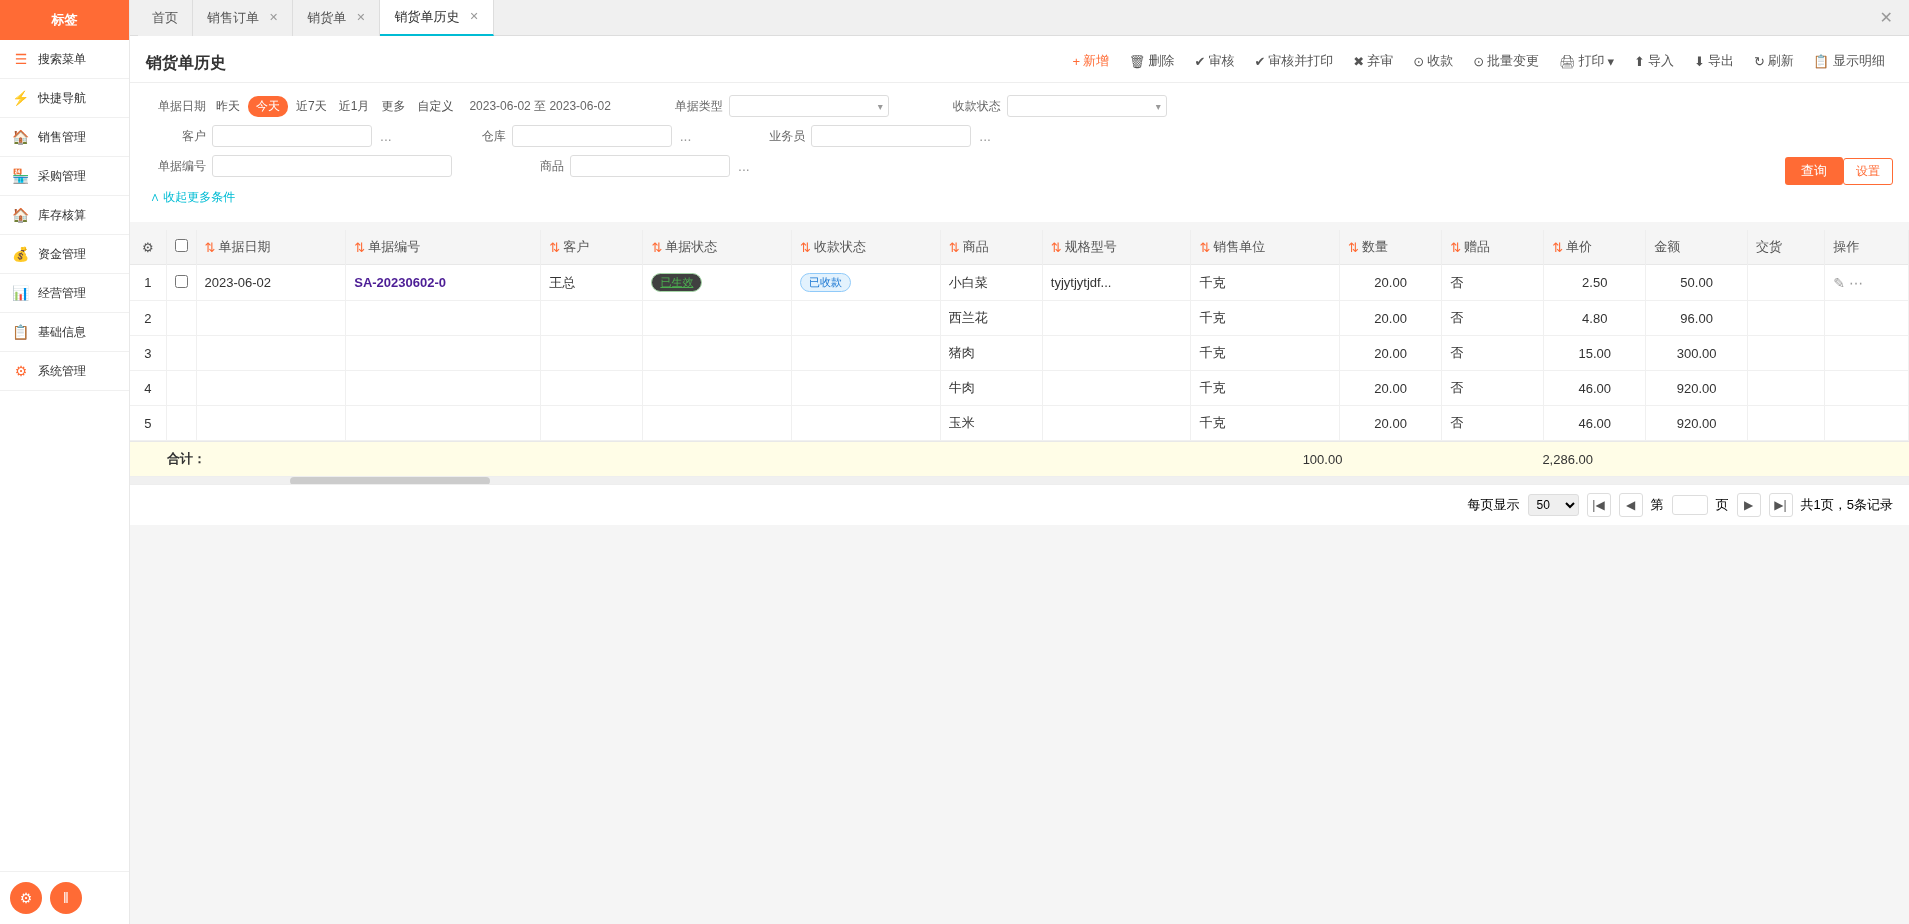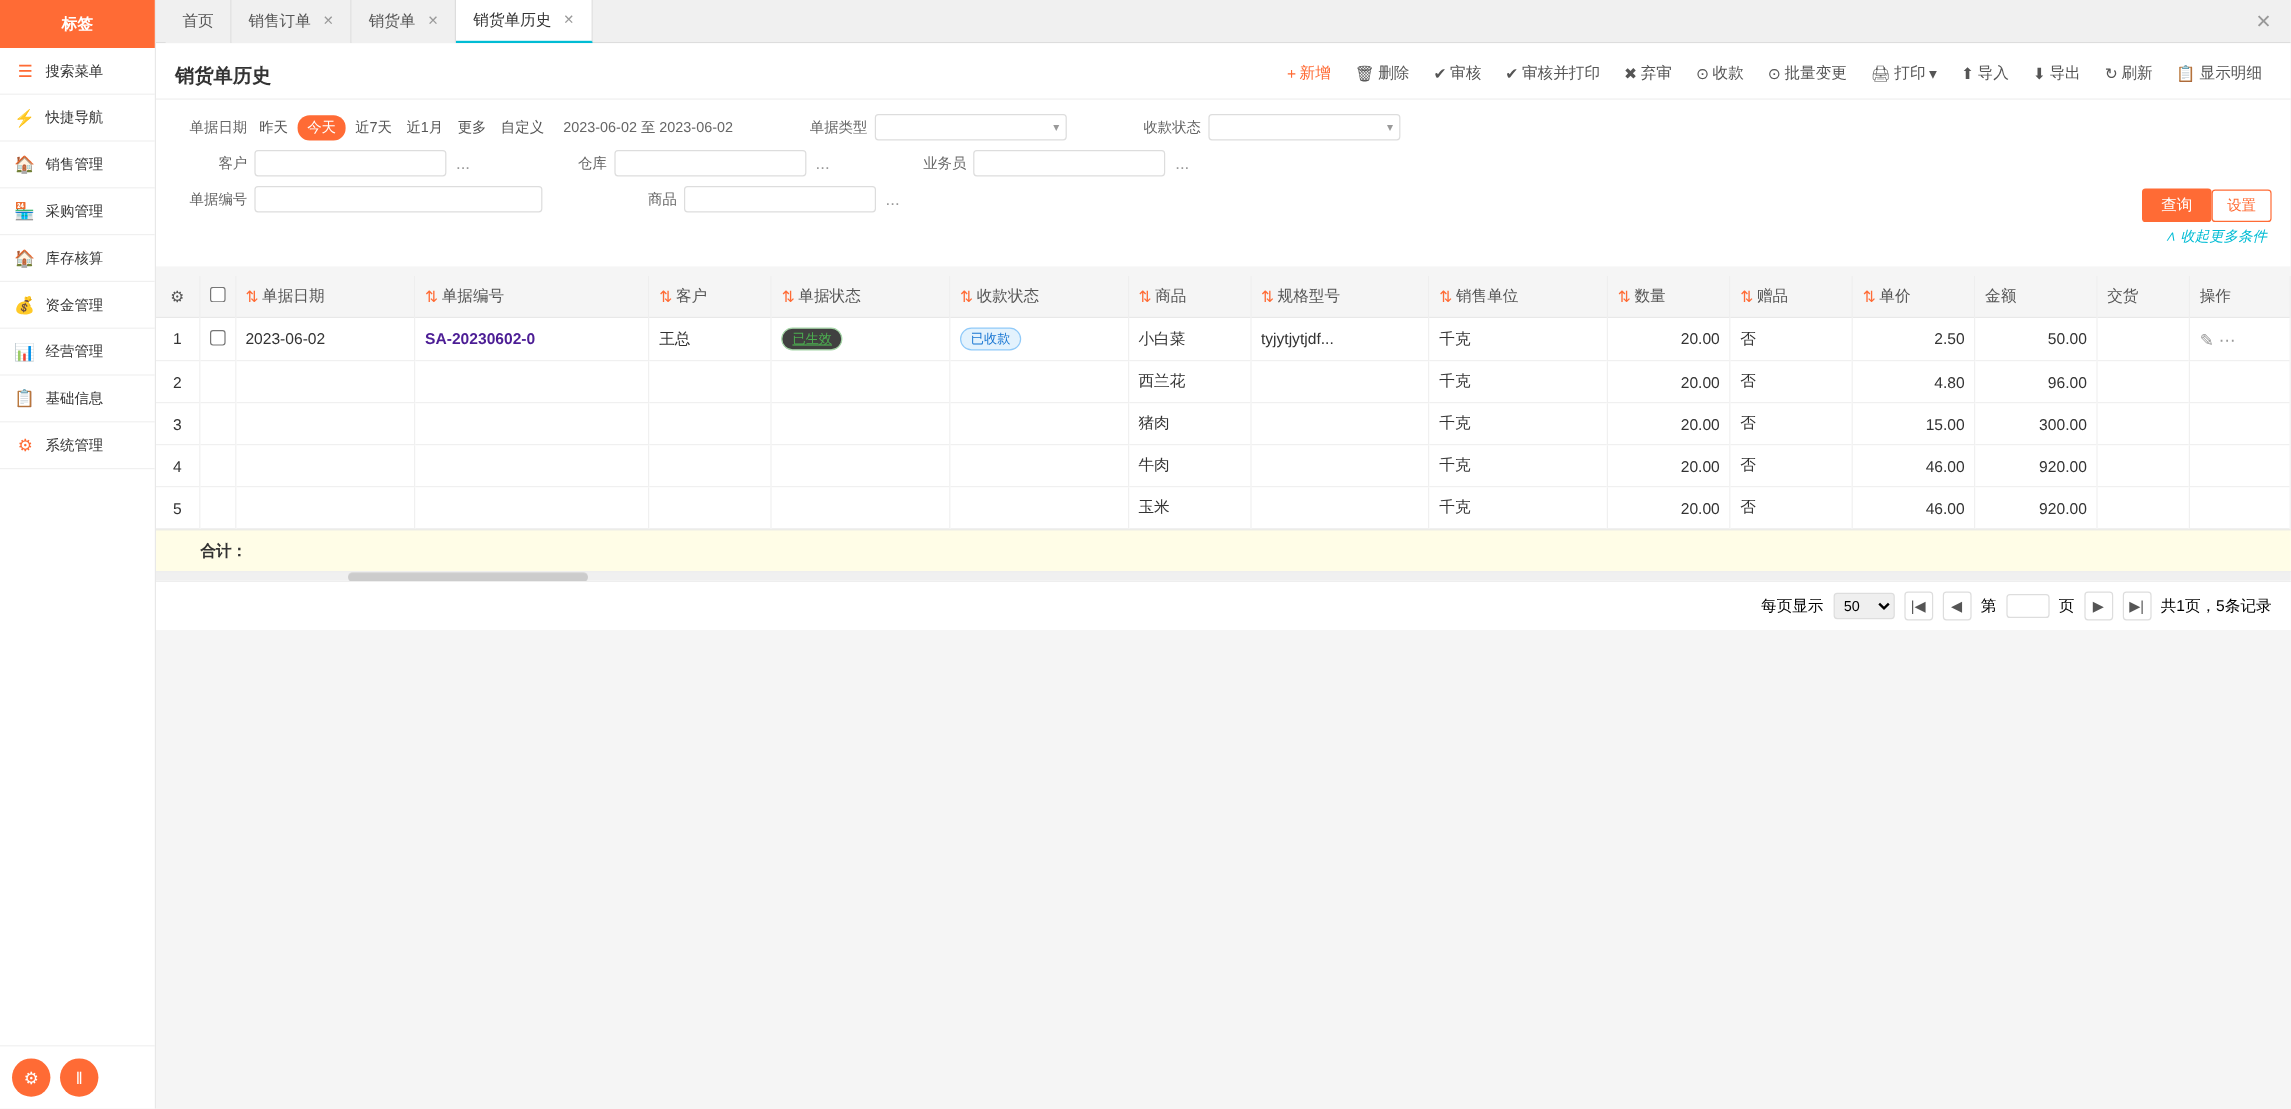--- a/index.html
+++ b/index.html
@@ -208,26 +208,25 @@
       background: #ff6b35;
       color: #fff;
       border-radius: 10px;
       padding: 2px 8px;
     }
     .date-range-val {
       font-size: 12px;
       color: #666;
     }
     .collapse-more {
-      text-align: right;
+      text-align: left;
       padding: 4px;
       color: #00bcd4;
       cursor: pointer;
       font-size: 12px;
-      font-style: italic;
     }
 
     
     .table-container {
       background: #fff;
       margin: 8px 0 0;
       overflow-x: auto;
     }
     table {
       width: 100%;
@@ -370,21 +369,21 @@
       top: 50%;
       transform: translateY(-50%);
       font-size: 10px;
       color: #999;
       pointer-events: none;
     }
 
     .th-inner { display: flex; align-items: center; gap: 3px; }
 
     .number-col { text-align: center; }
-    .num-right { text-align: right; }
+    .num-right { text-align: center; }
 
     .filter-area-inner {
       display: flex;
       gap: 0;
     }
     .filter-left { flex: 1; }
     .filter-right-actions {
       display: flex;
       flex-direction: row;
       align-items: flex-end;
@@ -771,20 +770,24 @@
     <td class="num-right">46.00</td>
     <td class="num-right">920.00</td>
     <td></td>
     <td></td>
   </tr>
           </tbody>
       </table>
 
       <div class="table-footer">
         <span class="table-footer-label">合计：</span>
+        <div style="flex:1; display:flex; justify-content:flex-end; gap:200px; padding-right:300px;">
+          <span>100.00</span>
+          <span>2,286.00</span>
+        </div>
       </div>
 
       <div class="scroll-bar">
         <div class="scroll-thumb"></div>
       </div>
     </div>
 
     <div class="pagination">
       <span>每页显示</span>
       <select class="pagination-select">

